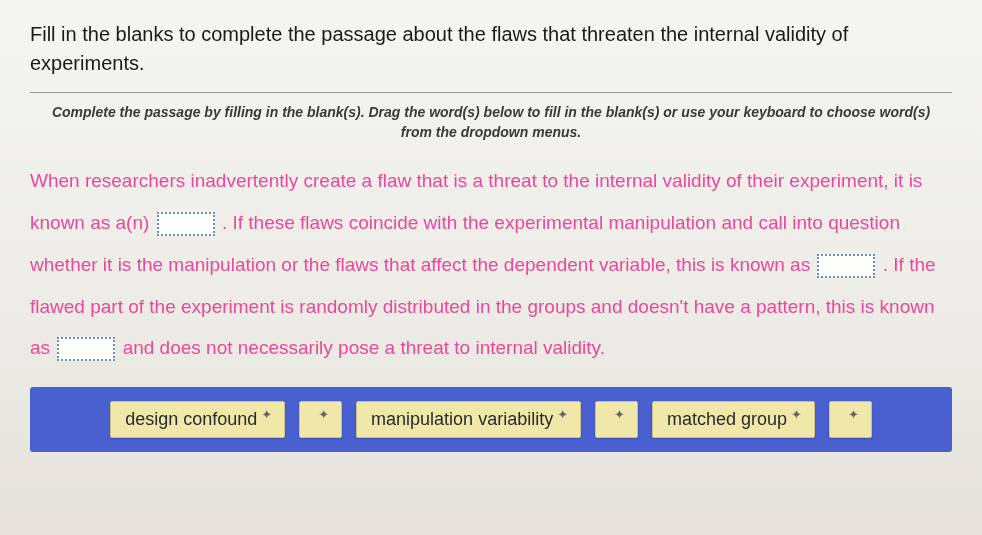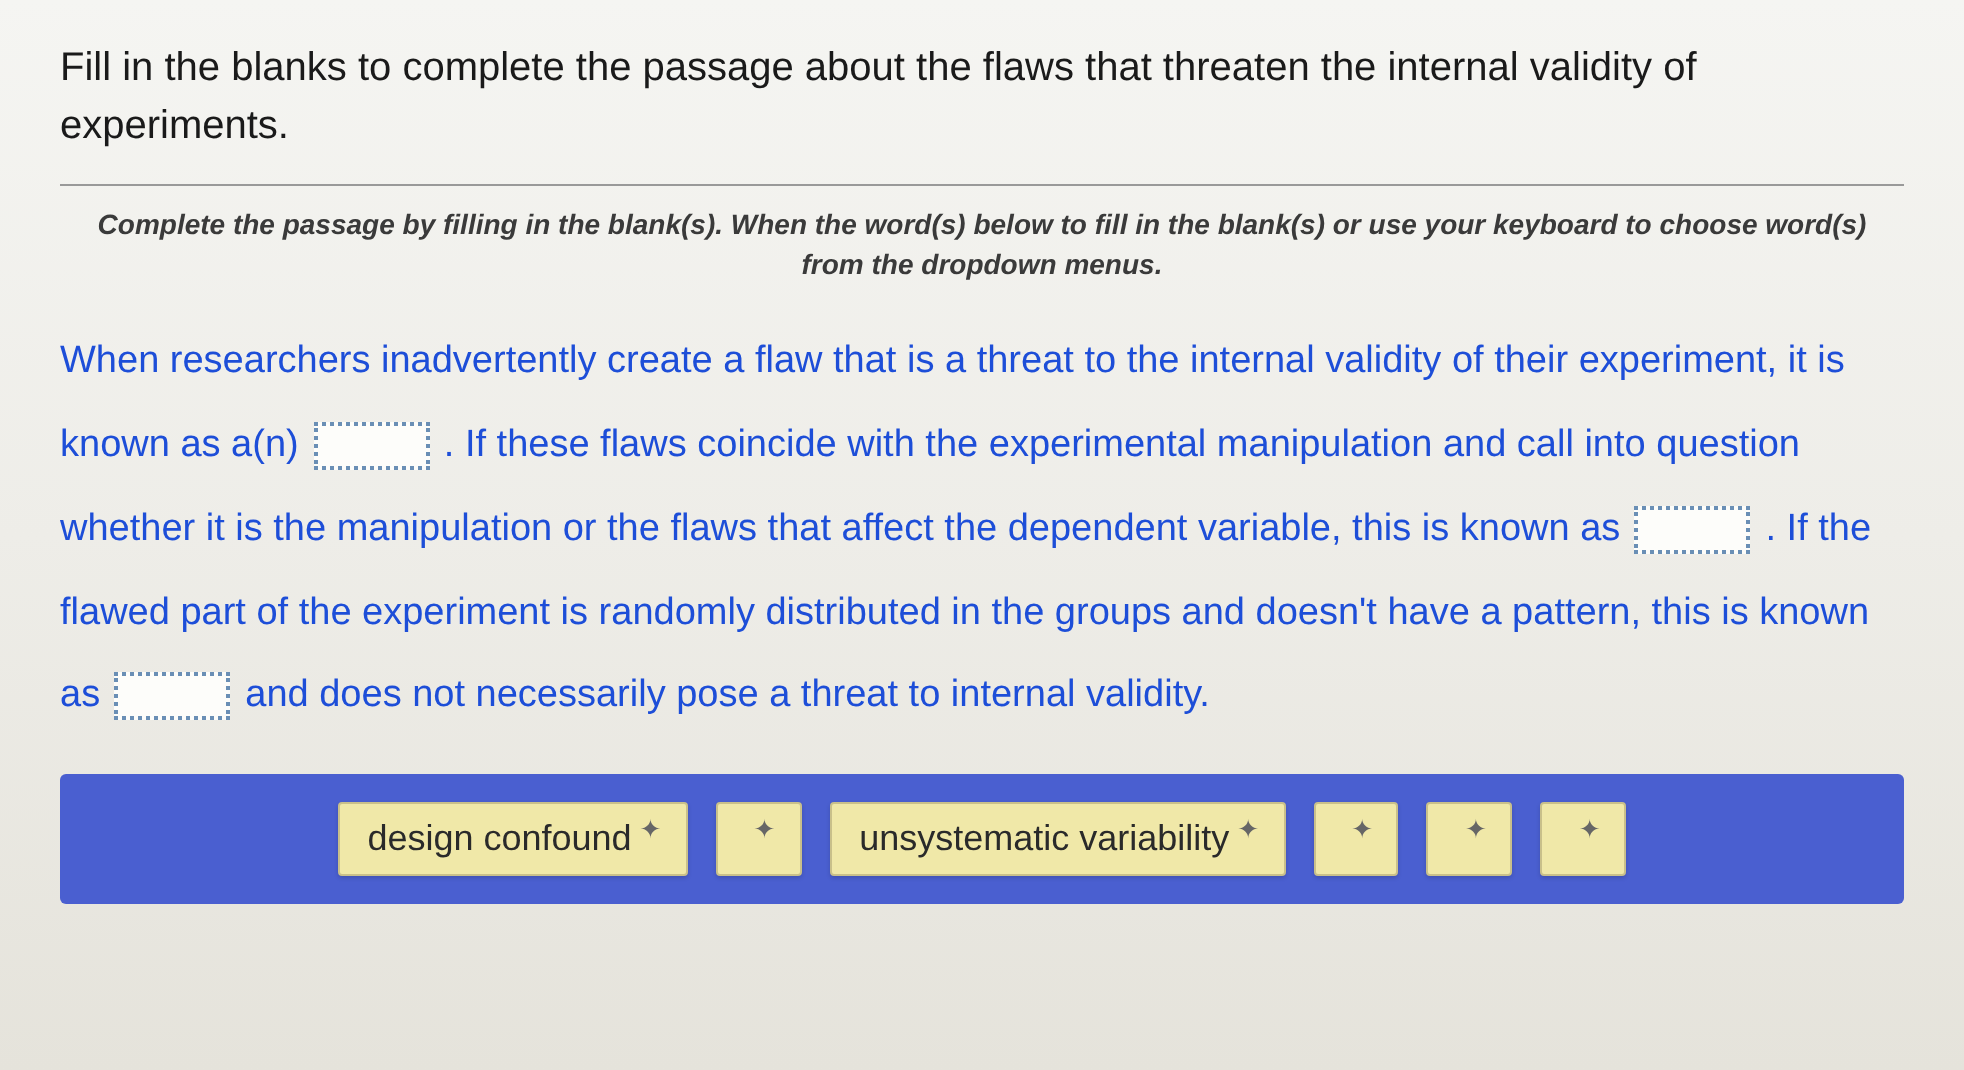--- a/index.html
+++ b/index.html
@@ -34,21 +34,21 @@
       font-weight: 600;
       color: #3a3a3a;
       text-align: center;
       line-height: 1.4;
       margin-bottom: 18px;
       padding: 0 10px;
     }
     .passage {
       font-size: 19px;
       line-height: 2.2;
-      color: #1d4ed8;
+      color: #ec4899;
       margin-bottom: 18px;
     }
     .blank {
       display: inline-block;
       min-width: 58px;
       height: 24px;
       border: 2px dotted #6a8fb5;
       background: #fdfdfa;
       vertical-align: middle;
       margin: 0 2px;
@@ -85,46 +85,47 @@
       top: -1px;
     }
   </style>
 </head>
 <body>
 
 <div class="question-title">Fill in the blanks to complete the passage about the flaws that threaten the internal validity of experiments.</div>
 
 <hr class="divider">
 
-<div class="instructions">Complete the passage by filling in the blank(s). When the word(s) below to fill in the blank(s) or use your keyboard to choose word(s) from the dropdown menus.</div>
+<div class="instructions">Complete the passage by filling in the blank(s). Drag the word(s) below to fill in the blank(s) or use your keyboard to choose word(s) from the dropdown menus.</div>
 
 <div class="passage">
   <span>When researchers inadvertently create a flaw that is a threat to the internal validity of their experiment, it is known as a(n) </span>
   <span class="blank"></span>
   <span>. If these flaws coincide with the experimental manipulation and call into question whether it is the manipulation or the flaws that affect the dependent variable, this is known as </span>
   <span class="blank"></span>
   <span>. If the flawed part of the experiment is randomly distributed in the groups and doesn't have a pattern, this is known as </span>
   <span class="blank"></span>
   <span> and does not necessarily pose a threat to internal validity.</span>
 </div>
 
 <div class="word-bank">
   <div class="chip">
     <span>design confound</span>
     <span class="chip-star">✦</span>
   </div>
   <div class="chip">
     <span class="chip-star">✦</span>
   </div>
   <div class="chip">
-    <span>unsystematic variability</span>
+    <span>manipulation variability</span>
     <span class="chip-star">✦</span>
   </div>
   <div class="chip">
     <span class="chip-star">✦</span>
   </div>
   <div class="chip">
+    <span>matched group</span>
     <span class="chip-star">✦</span>
   </div>
   <div class="chip">
     <span class="chip-star">✦</span>
   </div>
 </div>
 
 </body></html>

